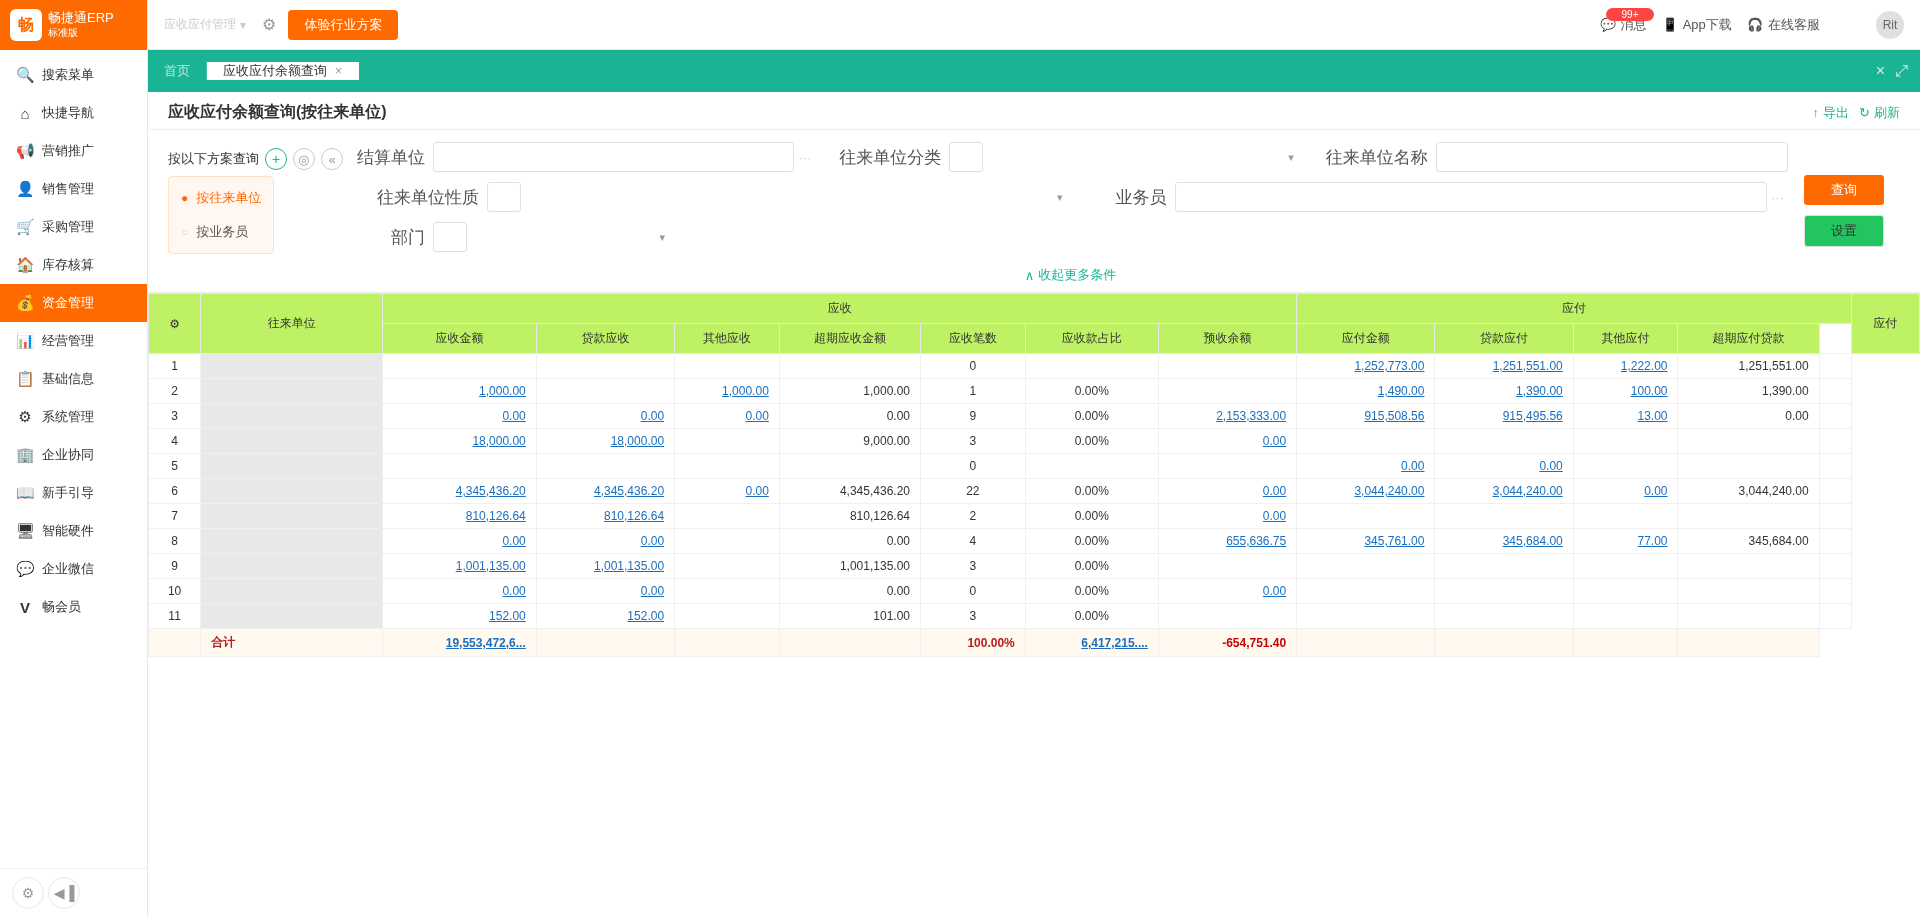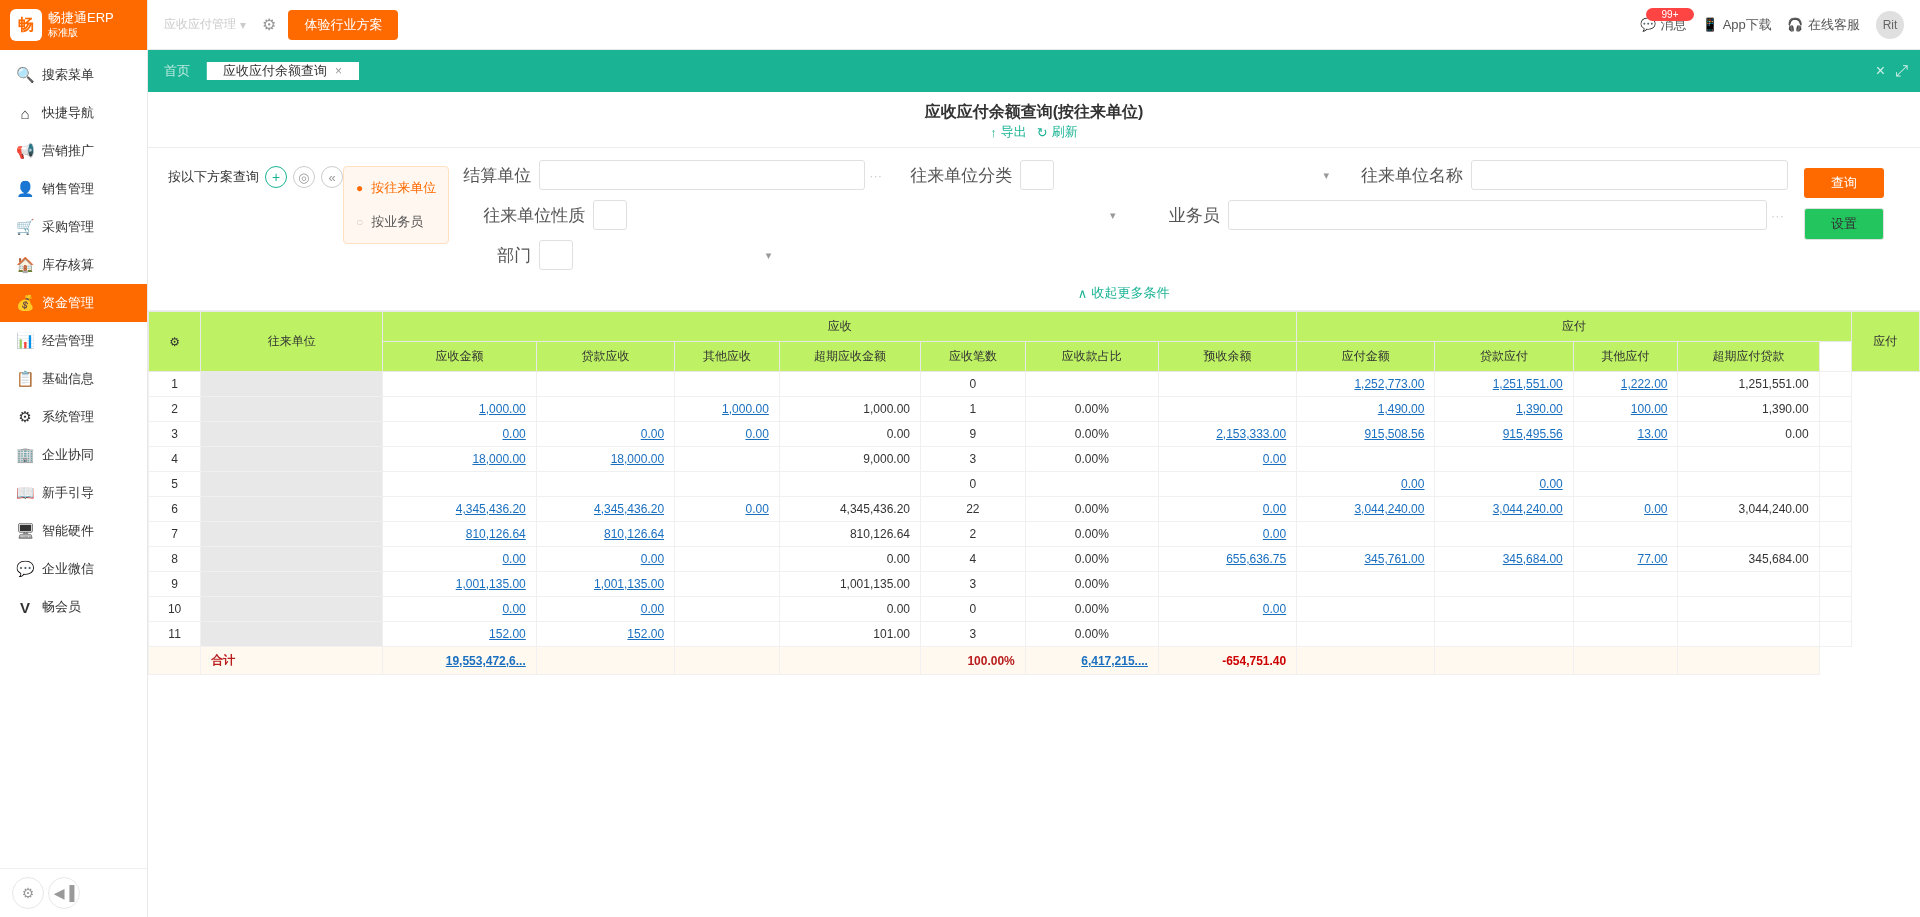--- a/index.html
+++ b/index.html
@@ -23,21 +23,21 @@
     
     .topbar { height: 50px; background: #fff; display: flex; align-items: center; padding: 0 16px; border-bottom: 1px solid #e8e8e8; gap: 12px; }
     .topbar-breadcrumb { color: #999; font-size: 13px; display: flex; align-items: center; gap: 4px; }
     .topbar-breadcrumb-chevron { color: #ccc; font-size: 12px; }
     .topbar-gear { color: #999; font-size: 16px; cursor: pointer; margin-left: 4px; }
     .topbar-btn { background: #ff6a00; color: #fff; border: none; border-radius: 4px; padding: 6px 16px; cursor: pointer; font-size: 13px; }
     .topbar-spacer { flex: 1; }
     .topbar-actions { display: flex; align-items: center; gap: 16px; }
     .topbar-action { display: flex; align-items: center; gap: 4px; color: #555; cursor: pointer; font-size: 13px; position: relative; }
     .topbar-badge { background: #ff4444; color: #fff; border-radius: 10px; font-size: 10px; padding: 1px 16px; position: absolute; top: -8px; right: -8px; }
-    .topbar-user { width: 28px; height: 28px; border-radius: 50%; background: #e0e0e0; display: flex; align-items: center; justify-content: center; color: #666; font-size: 12px; }
+    .topbar-user { width: 28px; height: 28px; border-radius: 50%; background: #e0e0e0; display: flex; align-items: center; justify-content: center; color: #666; font-size: 12px; margin-left: 40px; }
 
     
     .tabbar { height: 42px; background: #1ab394; display: flex; align-items: center; }
     .tab { display: flex; align-items: center; padding: 0 16px; gap: 6px; cursor: pointer; color: rgba(255,255,255,0.7); font-size: 13px; border-right: 1px solid rgba(255,255,255,0.2); }
     .tab.active { background: #fff; color: #333; }
     .tab-close { color: #999; font-size: 12px; cursor: pointer; margin-left: 2px; }
     .tabbar-spacer { flex: 1; }
     .tabbar-actions { display: flex; align-items: center; padding: 0 12px; gap: 10px; }
     .tabbar-icon-btn { color: rgba(255,255,255,0.8); font-size: 16px; cursor: pointer; background: none; border: none; }
 
@@ -56,21 +56,21 @@
     .data-table td.underline { text-decoration: underline; color: #1a6fbf; cursor: pointer; text-align: right; }
     .group-header { text-align: center; background: #f7f7f7; font-weight: normal; }
     .table-footer { background: #fff9f0; }
     .table-footer td { color: #b91c1c; font-weight: bold; }
     .row-num { color: #999; text-align: center; }
     .settings-cell { text-align: center; color: #999; cursor: pointer; font-size: 14px; }
 
     
     .query-btn { background: #ff6a00; color: #fff; border: none; border-radius: 3px; padding: 6px 18px; font-size: 13px; cursor: pointer; display: block; width: 80px; margin-bottom: 6px; }
     .set-btn { background: #22c55e; color: #333; border: 1px solid #e0e0e0; border-radius: 3px; padding: 6px 18px; font-size: 13px; cursor: pointer; display: block; width: 80px; }
-    .btn-column { display: flex; flex-direction: column; gap: 4px; justify-content: center; padding: 8px 16px; }
+    .btn-column { display: flex; flex-direction: column; gap: 4px; justify-content: center; padding: 8px 16px; margin-top: 25px; }
 
     .filter-outer { display: flex; align-items: flex-start; background: #fff; padding: 12px 20px 0; border-bottom: 1px solid #eee; }
     .filter-forms { flex: 1; }
     .filter-form-row { display: flex; align-items: center; gap: 0; margin-bottom: 10px; }
     .form-field { display: flex; align-items: center; flex: 1; }
     .form-label { min-width: 80px; color: #555; text-align: right; padding-right: 8px; font-size: 17px; }
     .form-control { flex: 1; border: 1px solid #e0e0e0; border-radius: 3px; padding: 5px 8px; font-size: 13px; color: #333; outline: none; height: 30px; background: #fff; }
     .form-control-select { flex: 1; border: 1px solid #e0e0e0; border-radius: 3px; padding: 5px 24px 5px 8px; font-size: 13px; color: #333; outline: none; height: 30px; background: #fff; appearance: none; }
     .form-select-wrap { flex: 1; position: relative; }
     .form-select-wrap::after { content: '▾'; position: absolute; right: 8px; top: 50%; transform: translateY(-50%); color: #999; font-size: 11px; pointer-events: none; }
@@ -200,36 +200,36 @@
     </div>
     <div class="tabbar-spacer"></div>
     <div class="tabbar-actions">
       <button class="tabbar-icon-btn">×</button>
       <button class="tabbar-icon-btn">⤢</button>
     </div>
   </div>
 
   <div class="page">
 
-    <div style="background:#fff; padding:10px 20px 6px; display:flex; align-items:center; justify-content:space-between; border-bottom:1px solid #eee;flex-direction:column;">
+    <div style="background:#fff; padding:10px 20px 6px; display:flex; align-items:center; justify-content:space-between; border-bottom:1px solid #eee;">
       <h2 class="page-title">应收应付余额查询(按往来单位)</h2>
       <div style="display:flex;gap:10px;align-items:center;">
         <button class="page-action-btn">
           <span>↑</span>
           <span>导出</span>
         </button>
         <button class="page-action-btn">
           <span>↻</span>
           <span>刷新</span>
         </button>
       </div>
     </div>
 
     <div class="filter-outer">
-      <div style="display:flex;flex-direction:row;align-items:flex-start;margin-right:10px;padding-top:6px;">
+      <div style="display:flex;flex-direction:column;align-items:flex-start;margin-right:10px;padding-top:6px;">
         <div style="display:flex;align-items:center;gap:6px;margin-bottom:6px;">
           <span style="font-size:13px;color:#333;">按以下方案查询</span>
           <div style="width:22px;height:22px;border:1px solid #1ab394;border-radius:50%;color:#1ab394;display:flex;align-items:center;justify-content:center;cursor:pointer;font-size:14px;">+</div>
           <div style="width:22px;height:22px;border:1px solid #ccc;border-radius:50%;color:#999;display:flex;align-items:center;justify-content:center;cursor:pointer;font-size:13px;">◎</div>
           <div style="width:22px;height:22px;border:1px solid #ccc;border-radius:50%;color:#999;display:flex;align-items:center;justify-content:center;cursor:pointer;font-size:13px;">«</div>
         </div>
 
         <div style="background:#fff7f0;border:1px solid #ffe0c0;border-radius:4px;padding:4px 0;min-width:100px;">
           <div class="lp-item active">
             <span style="color:#ff6a00;font-size:12px;">●</span>

